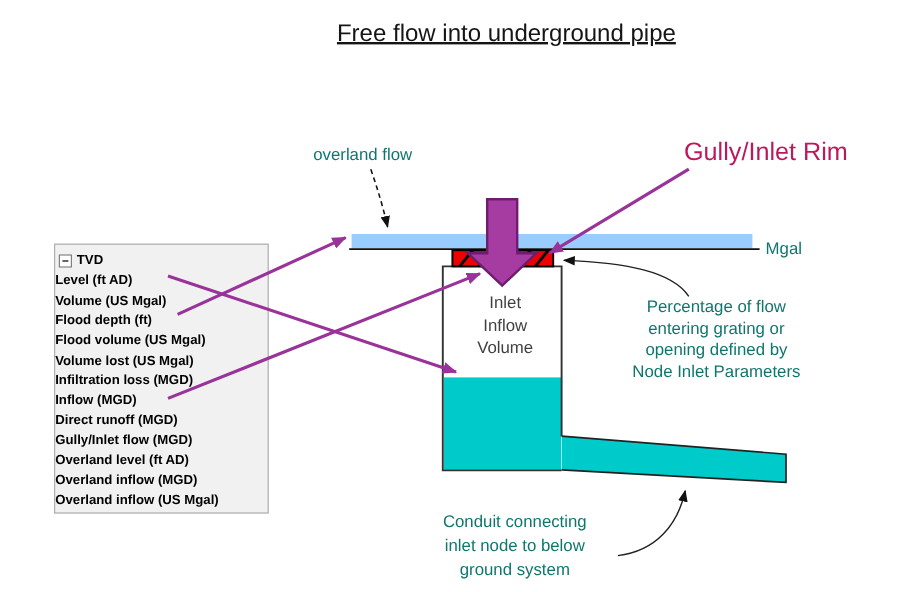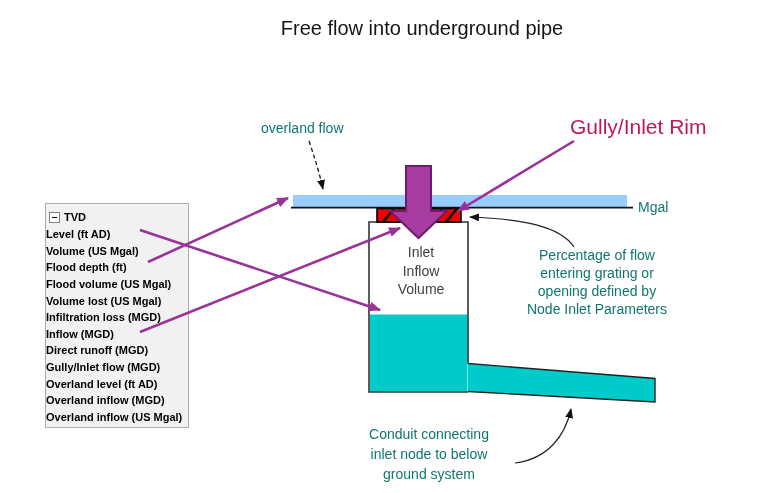--- a/index.html
+++ b/index.html
@@ -1,22 +1,22 @@
 <!DOCTYPE html>
 <html><head>
 <meta charset="utf-8">
 <style>
   html,body{margin:0;padding:0;background:#fff;}
   .canvas{position:relative;width:760px;height:493px;background:#ffffff;overflow:hidden;
           font-family:"Liberation Sans", sans-serif;color:#1a1a1a;}
   .abs{position:absolute;}
   
-  .title{left:255px;top:17px;width:334px;text-align:center;font-size:20px;color:#151515;}
+  .title{left:255px;top:17px;width:334px;text-align:center;font-size:20px;color:#151515;text-decoration:underline;}
   
-  .tree-panel{left:45px;top:203px;width:144px;height:225px;background:#f1f1f1;
+  .tree-panel{left:45px;top:203px;width:179px;height:225px;background:#f1f1f1;
               border:1px solid #aeaeae;box-sizing:border-box;padding-top:5px;}
   .tree-row{height:16.65px;display:flex;align-items:center;font-size:11px;font-weight:bold;color:#000;}
   .tree-root{padding-left:3px;}
   .tree-item{}
   .minus-box{width:9px;height:9px;border:1px solid #808080;background:#fff;display:inline-flex;
              align-items:center;justify-content:center;margin-right:4px;flex:0 0 auto;}
   .minus-box i{display:block;width:5px;height:1px;background:#000;}
   
   .lbl{font-size:14px;color:#0f766e;white-space:nowrap;}
   .overland{left:261px;top:120px;}

